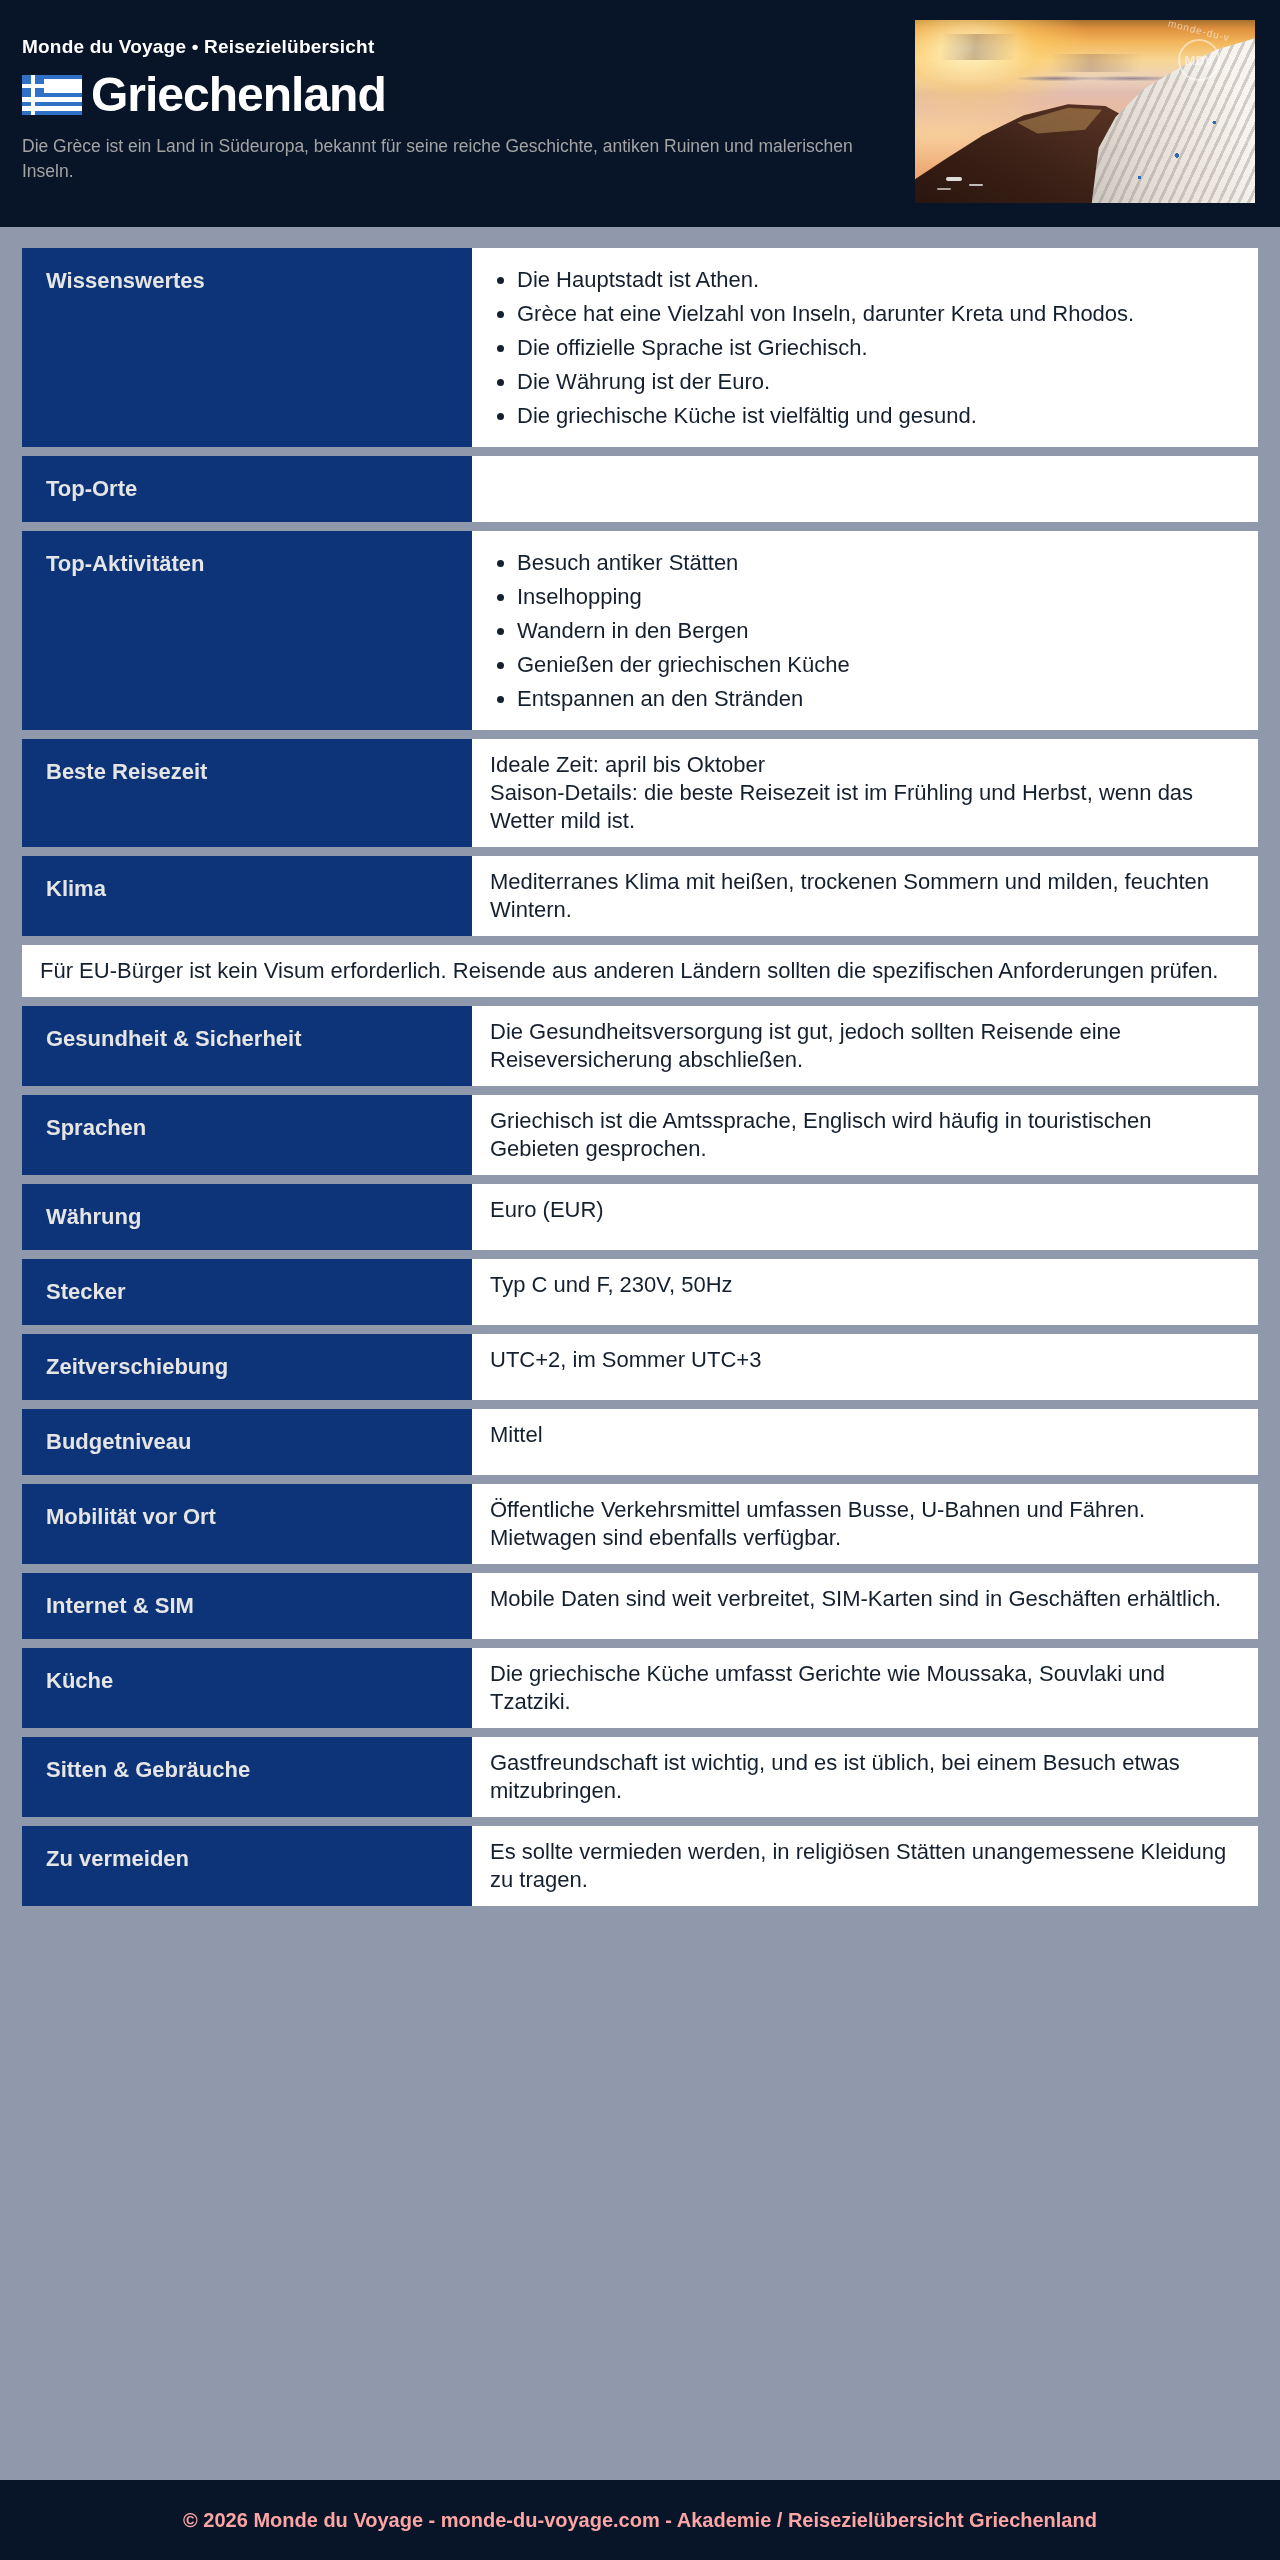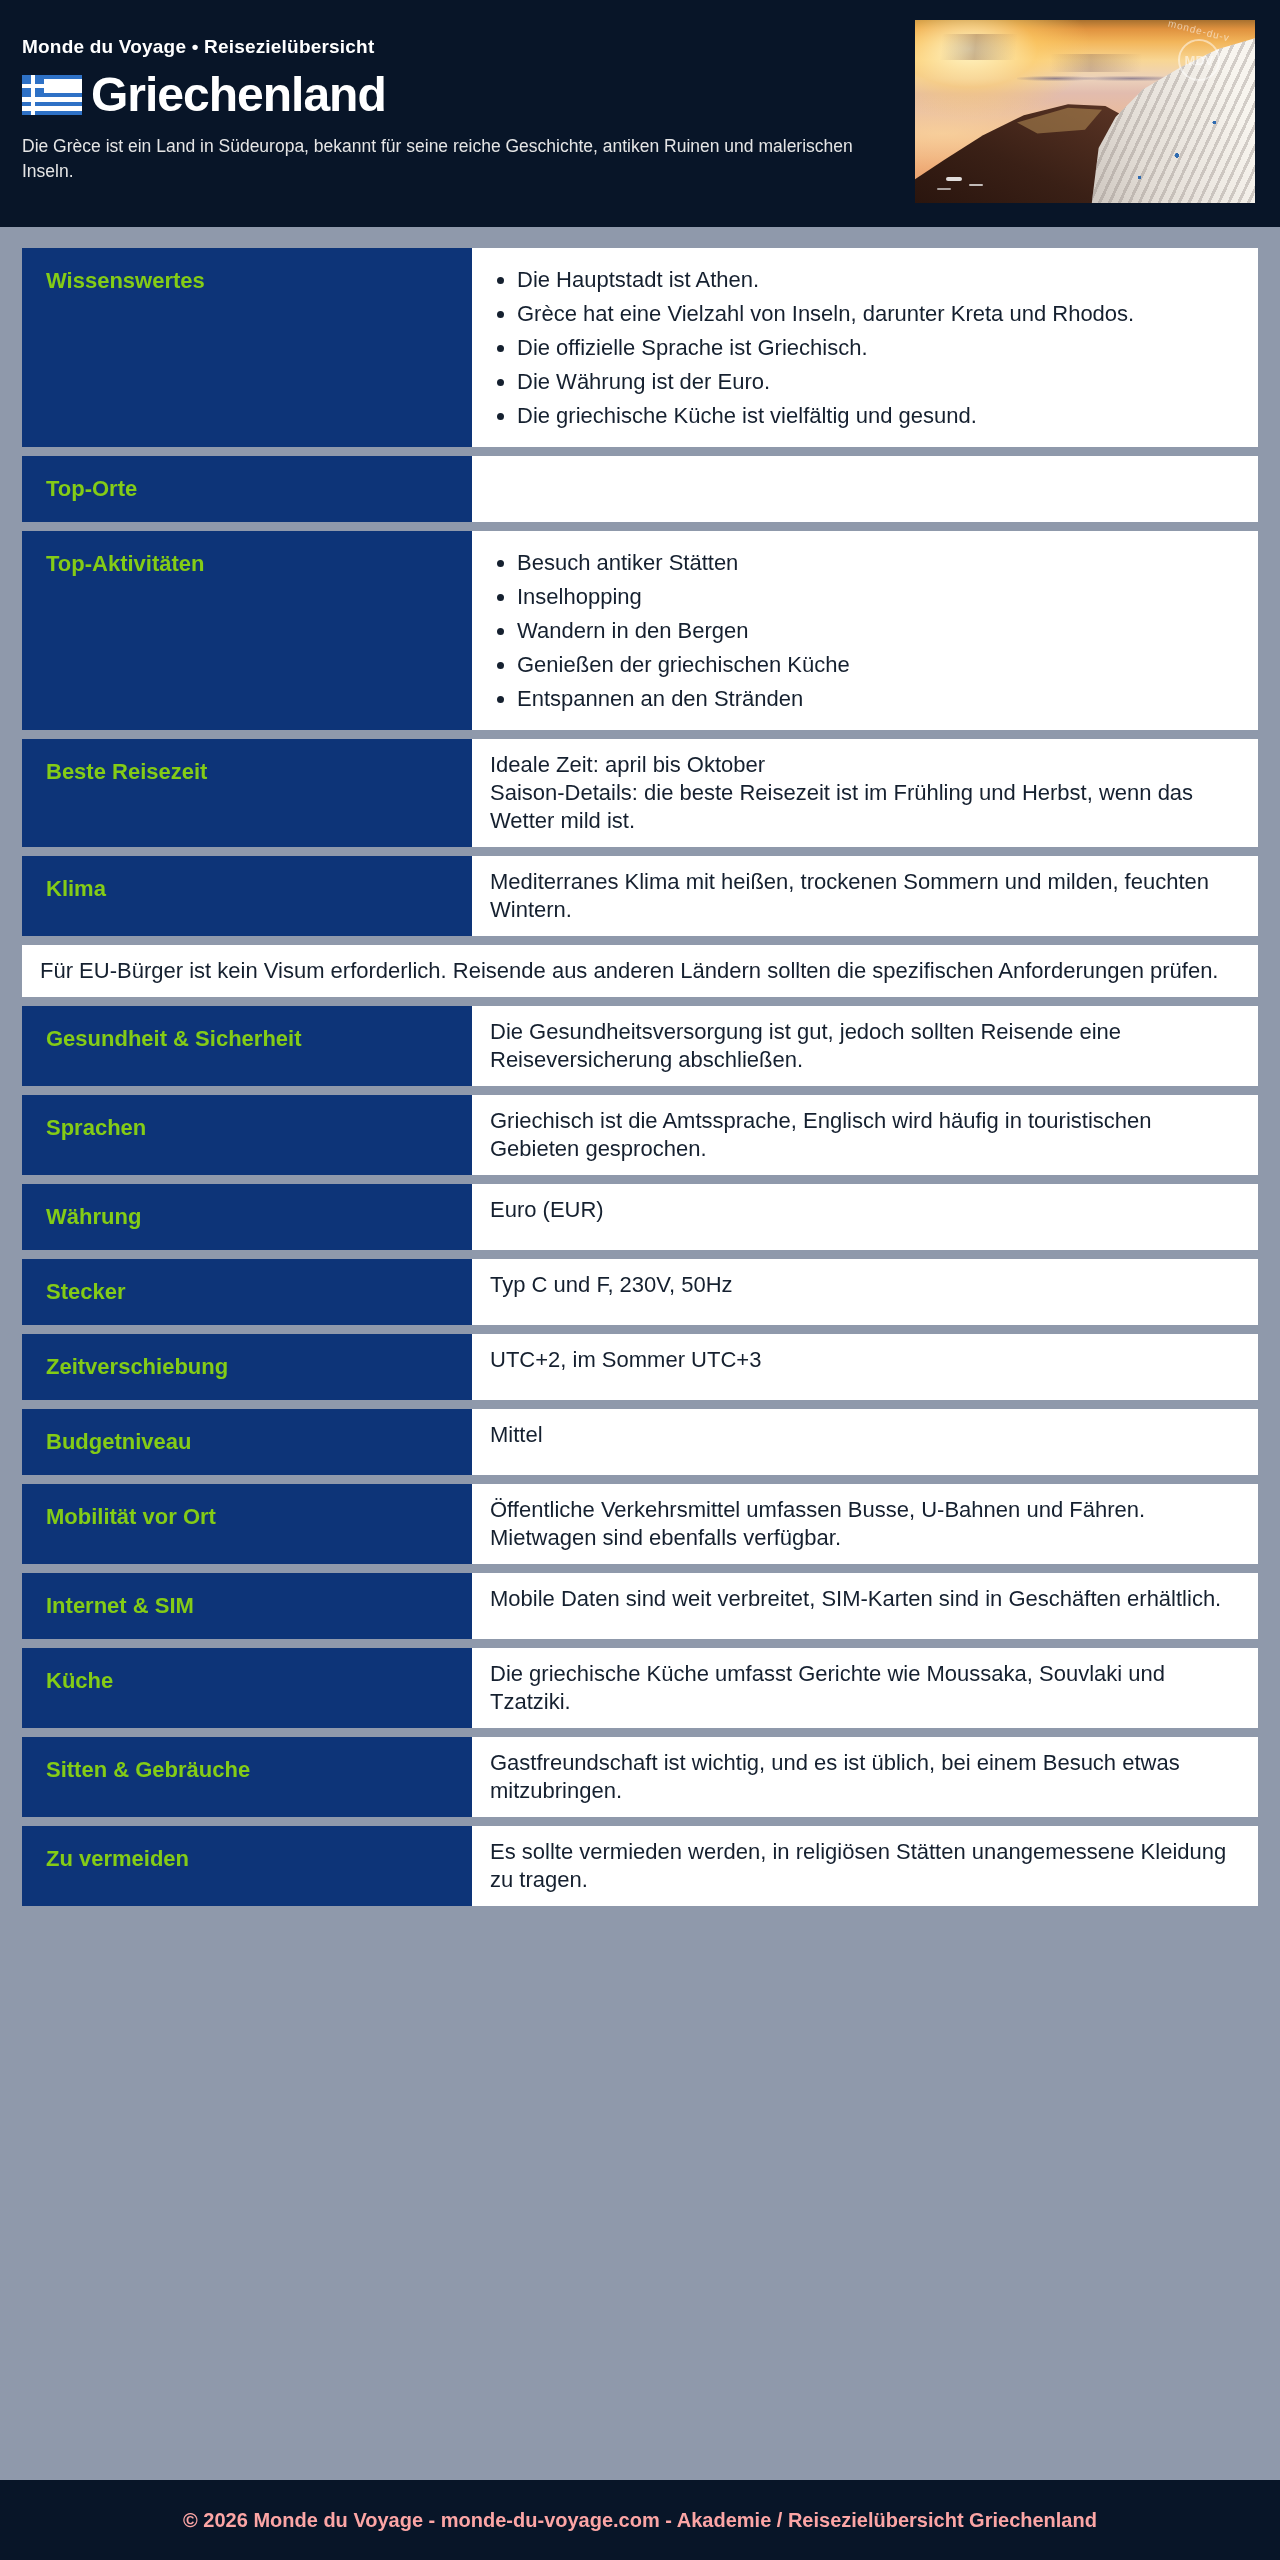--- a/index.html
+++ b/index.html
@@ -52,21 +52,21 @@
     margin: 0;
     font-size: 48px;
     font-weight: bold;
     letter-spacing: -1px;
     line-height: 1.0;
   }
   .description {
     margin-top: 15px;
     font-size: 17.5px;
     line-height: 25px;
-    color: #e5e5e5;
+    color: #a3a3a3;
     max-width: 880px;
   }
 
   
   .hero {
     position: absolute;
     top: 20px; right: 25px;
     width: 340px; height: 183px;
     overflow: hidden;
   }
@@ -148,21 +148,21 @@
   .info-table { margin: 21px 22px 0; flex: 0 0 auto; }
   .info-row {
     display: flex;
     background: #ffffff;
     margin-bottom: 9px;
   }
   .row-label {
     flex: 0 0 450px;
     width: 450px;
     background: #0d3478;
-    color: #84cc16;
+    color: #e5e5e5;
     font-weight: bold;
     font-size: 22px;
     line-height: 28px;
     padding: 19px 24px;
   }
   .row-content {
     flex: 1;
     color: #15202f;
     font-size: 22px;
     padding: 12px 30px 12px 18px;

